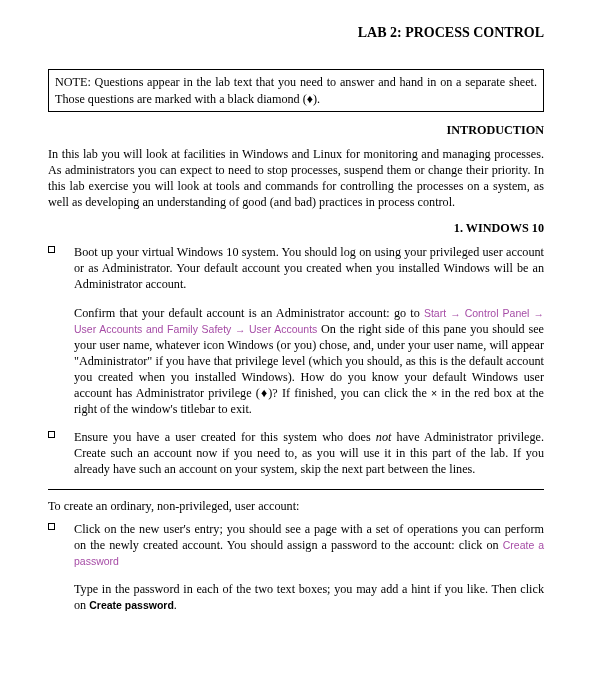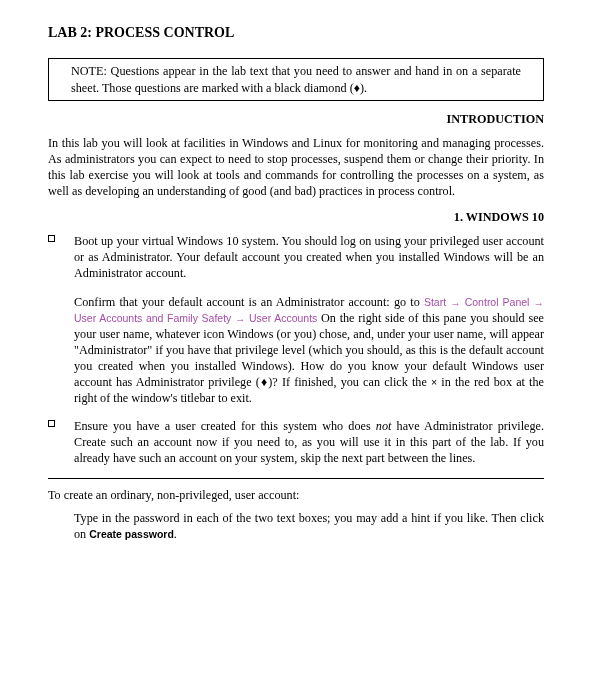--- a/index.html
+++ b/index.html
@@ -7,28 +7,28 @@
     margin: 0;
     padding: 24px 48px 40px 48px;
     font-family: "Times New Roman", Times, serif;
     font-size: 12.2px;
     color: #000;
     width: 592px;
     box-sizing: border-box;
     line-height: 1.32;
   }
   .title {
-    text-align: left;
+    text-align: right;
     font-weight: bold;
     font-size: 14px;
-    margin-bottom: 16px;
+    margin-bottom: 27px;
   }
   .note-box {
     border: 1px solid #000;
-    padding: 4px 22px;
+    padding: 4px 6px;
     margin-bottom: 1px;
     text-align: justify;
   }
   .section-heading {
     font-weight: bold;
     margin: 10px 0 8px 0;
     text-align: right;
   }
   .intro-para {
     text-align: justify;
@@ -104,17 +104,20 @@
   <li class="bullet-item">
     <span>Ensure you have a user created for this system who does </span><span style="font-style:italic;font-weight:normal">not</span><span> have Administrator privilege. Create such an account now if you need to, as you will use it in this part of the lab. If you already have such an account on your system, skip the next part between the lines.</span>
   </li>
 </ul>
 
 <hr class="sep">
 
 <div class="subhead">To create an ordinary, non-privileged, user account:</div>
 
 <ul class="bullet-list">
+  <li class="bullet-item">
+    <span>Click on the new user's entry; you should see a page with a set of operations you can perform on the newly created account. You should assign a password to the account: click on </span><span class="menu-path">Create a password</span>
+  </li>
 </ul>
 
 <div class="indent-block" style="margin-bottom:8px">
   <span>Type in the password in each of the two text boxes; you may add a hint if you like. Then click on </span><span class="sans bold">Create password</span><span>.</span>
 </div>
 
 </body></html>

